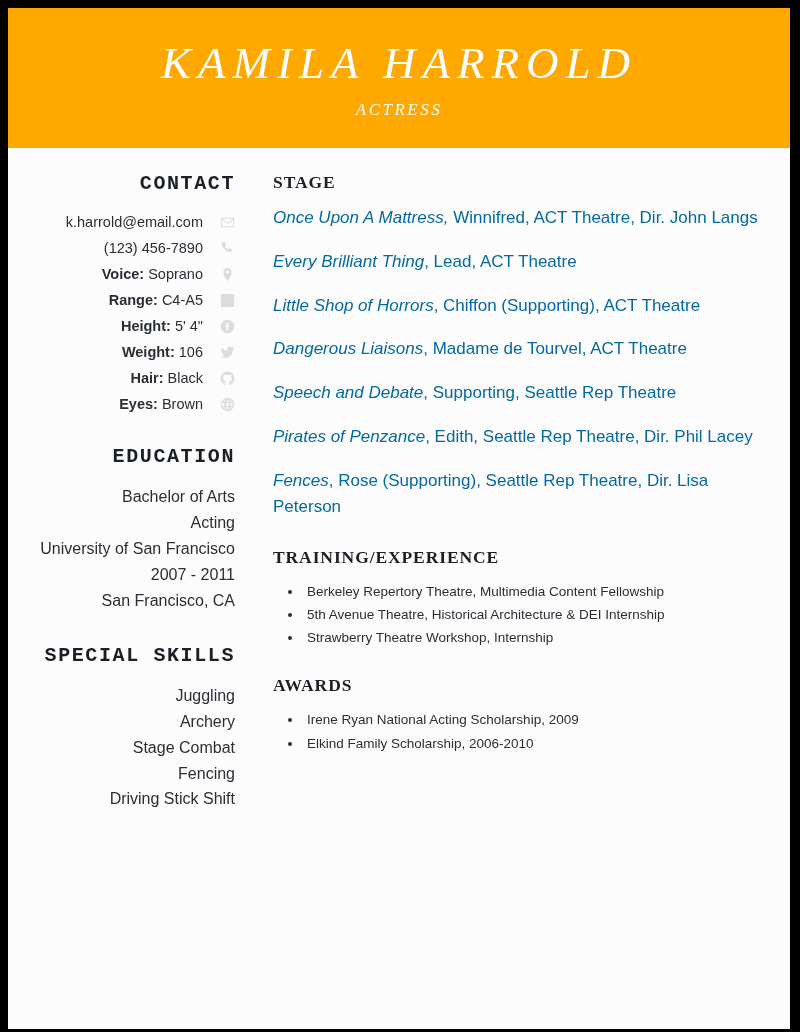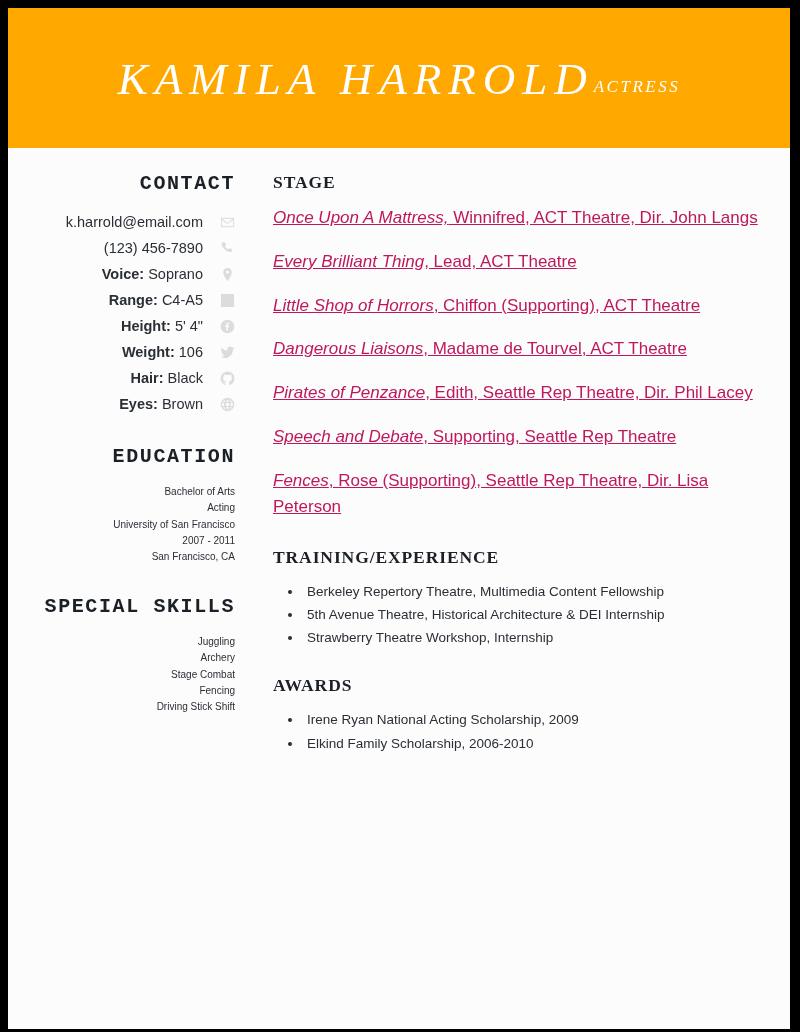--- a/index.html
+++ b/index.html
@@ -13,21 +13,21 @@
     left:8px; top:8px;
     width:782px; height:1021px;
     background:#fcfcfc;
     overflow:hidden;
   }
   
   .banner {
     height:140px;
     background:#ffa800;
     display:flex;
-    flex-direction:row;
+    flex-direction:column;
     align-items:center;
     justify-content:center;
     padding-top:4px;
   }
   .banner-name {
     font-family:"Liberation Serif", serif;
     font-style:italic;
     font-size:45px;
     color:#ffffff;
     letter-spacing:7px;
@@ -88,40 +88,39 @@
   }
   .contact-row .label { font-weight:bold; }
   .ico {
     width:15px; height:15px;
     flex:none;
     display:flex; align-items:center; justify-content:center;
   }
   .ico svg { width:15px; height:15px; fill:#dcdcdc; }
   
   .edu-line, .skill-line {
-    font-size:10px;
+    font-size:16px;
     color:#2a2f36;
     line-height:1.62;
   }
   .edu-block { margin-bottom:30px; }
   .edu-teachers {
     font-size:14.5px;
     color:#2a2f36;
     line-height:1.5;
     margin-top:9px;
   }
   .edu-teachers b { font-weight:bold; }
   
   .stage-list { margin-bottom:27px; }
   .stage-item {
     font-size:17px;
-    color:#be185d;
+    color:#0369a1;
     line-height:1.52;
     margin-bottom:18px;
-    text-decoration:underline;
   }
   .stage-item .title { font-style:italic; }
   
   .bullets { margin:0 0 26px 0; padding-left:30px; }
   .bullets li {
     font-size:13.5px;
     color:#2a2f36;
     line-height:1.72;
     padding-left:4px;
   }
@@ -231,22 +230,22 @@
     </div>
 
     <div class="col-right">
 
       <div class="sec-head-right">STAGE</div>
       <div class="stage-list" id="stage-list">
           <div class="stage-item"><span class="title">Once Upon A Mattress,</span><span> Winnifred, ACT Theatre, Dir. John Langs</span></div>
           <div class="stage-item"><span class="title">Every Brilliant Thing</span><span>, Lead, ACT Theatre</span></div>
           <div class="stage-item"><span class="title">Little Shop of Horrors</span><span>, Chiffon (Supporting), ACT Theatre</span></div>
           <div class="stage-item"><span class="title">Dangerous Liaisons</span><span>, Madame de Tourvel, ACT Theatre</span></div>
+          <div class="stage-item"><span class="title">Speech and Debate</span><span>, Supporting, Seattle Rep Theatre</span></div>
           <div class="stage-item"><span class="title">Pirates of Penzance</span><span>, Edith, Seattle Rep Theatre, Dir. Phil Lacey</span></div>
-          <div class="stage-item"><span class="title">Speech and Debate</span><span>, Supporting, Seattle Rep Theatre</span></div>
           <div class="stage-item"><span class="title">Fences</span><span>, Rose (Supporting), Seattle Rep Theatre, Dir. Lisa Peterson</span></div>
         </div>
 
       <div class="sec-head-right">TRAINING/EXPERIENCE</div>
       <ul class="bullets" id="training-list">
           <li>Berkeley Repertory Theatre, Multimedia Content Fellowship</li>
           <li>5th Avenue Theatre, Historical Architecture &amp; DEI Internship</li>
           <li>Strawberry Theatre Workshop, Internship</li>
         </ul>
 

